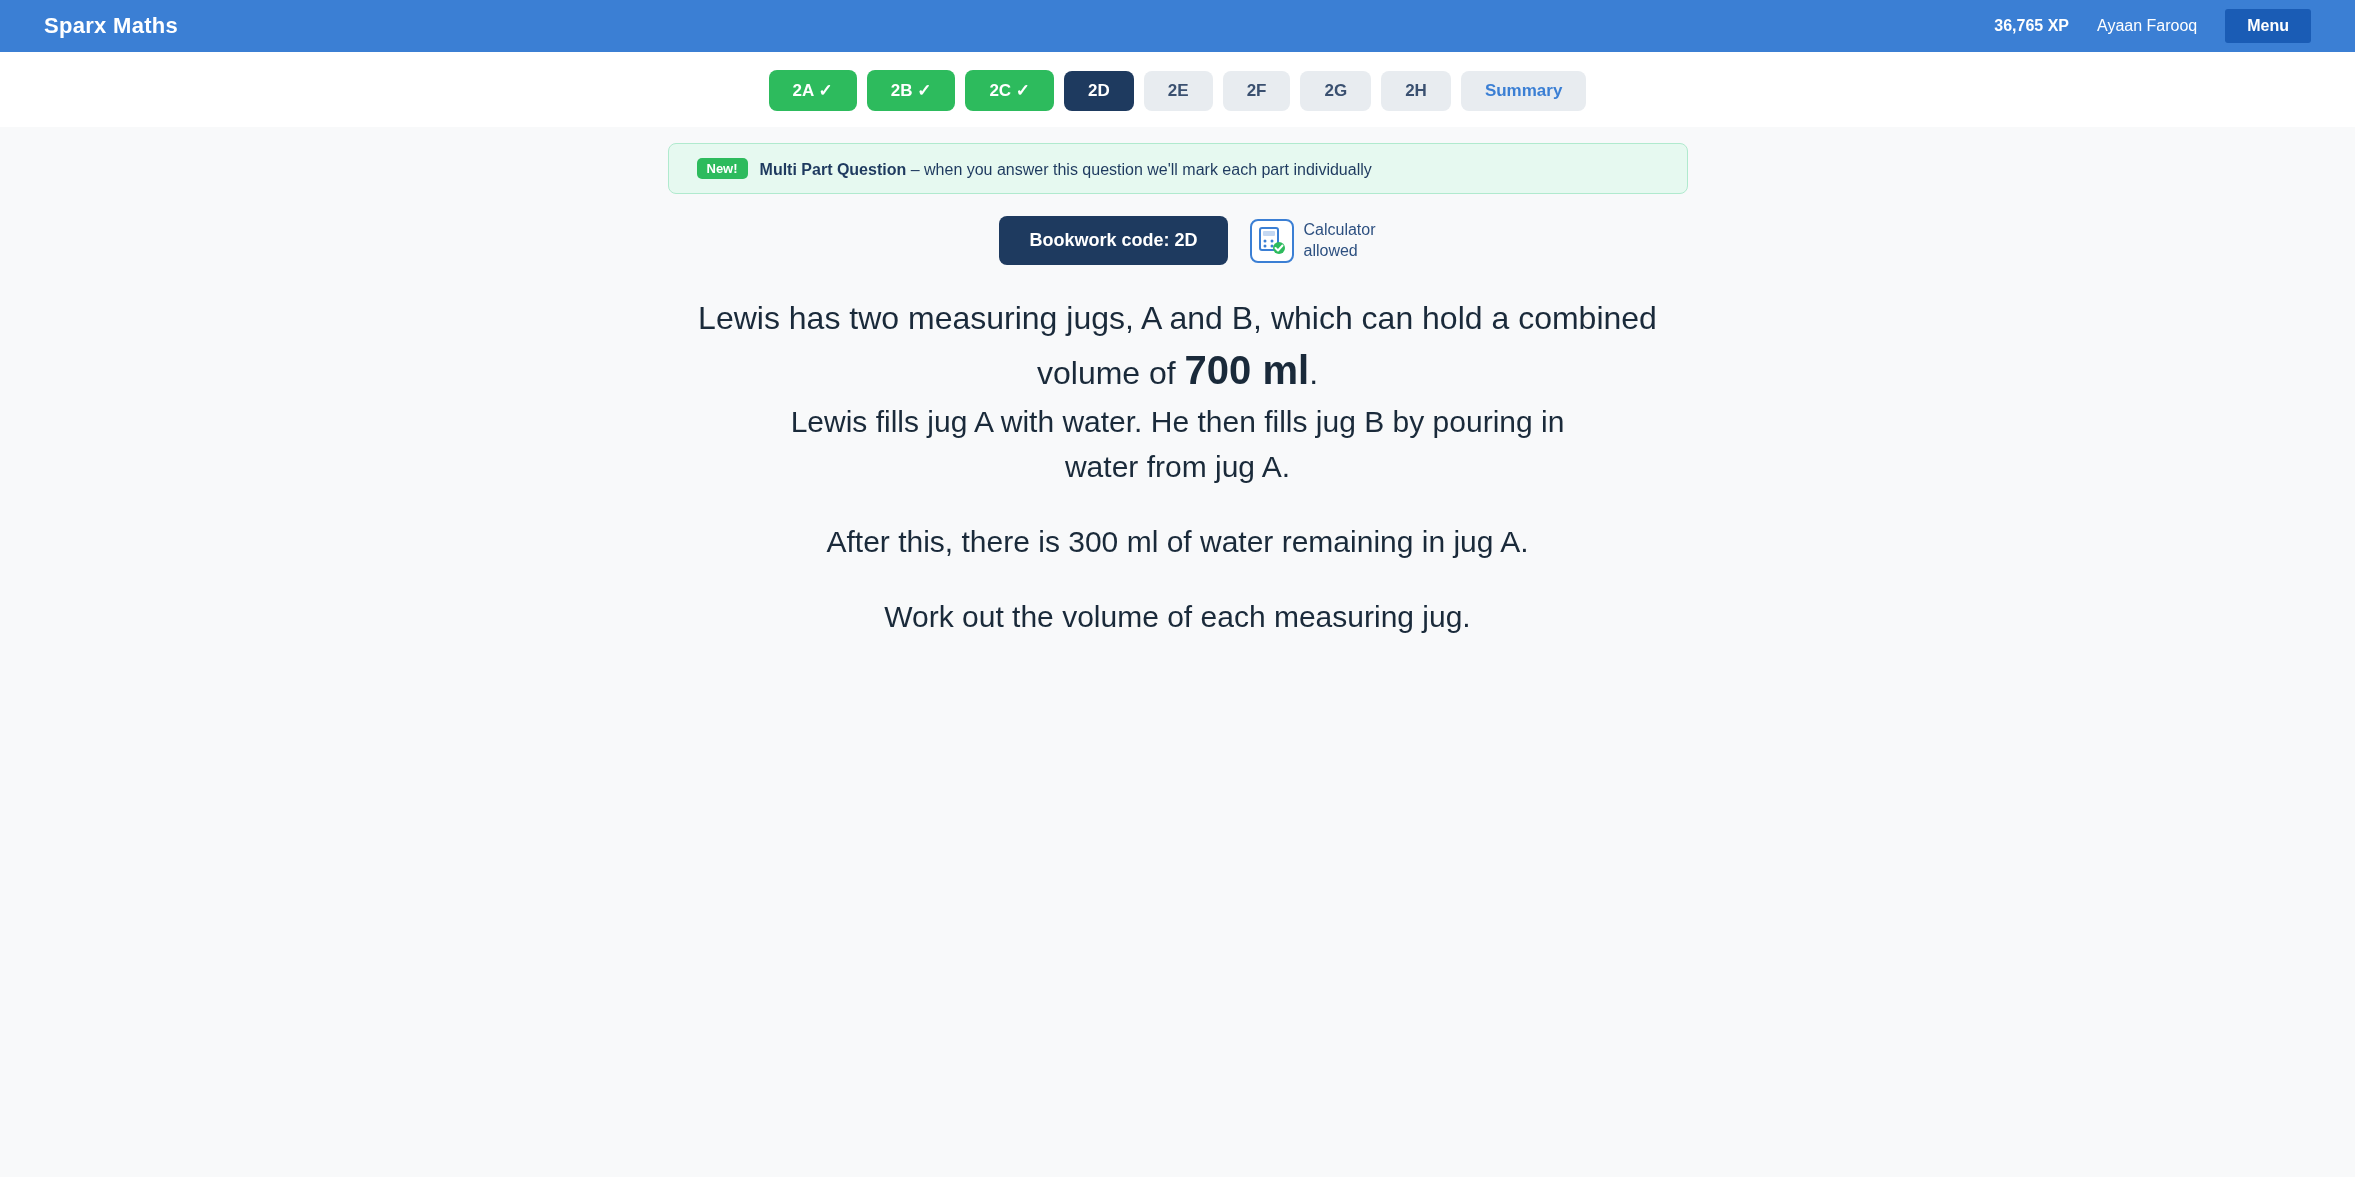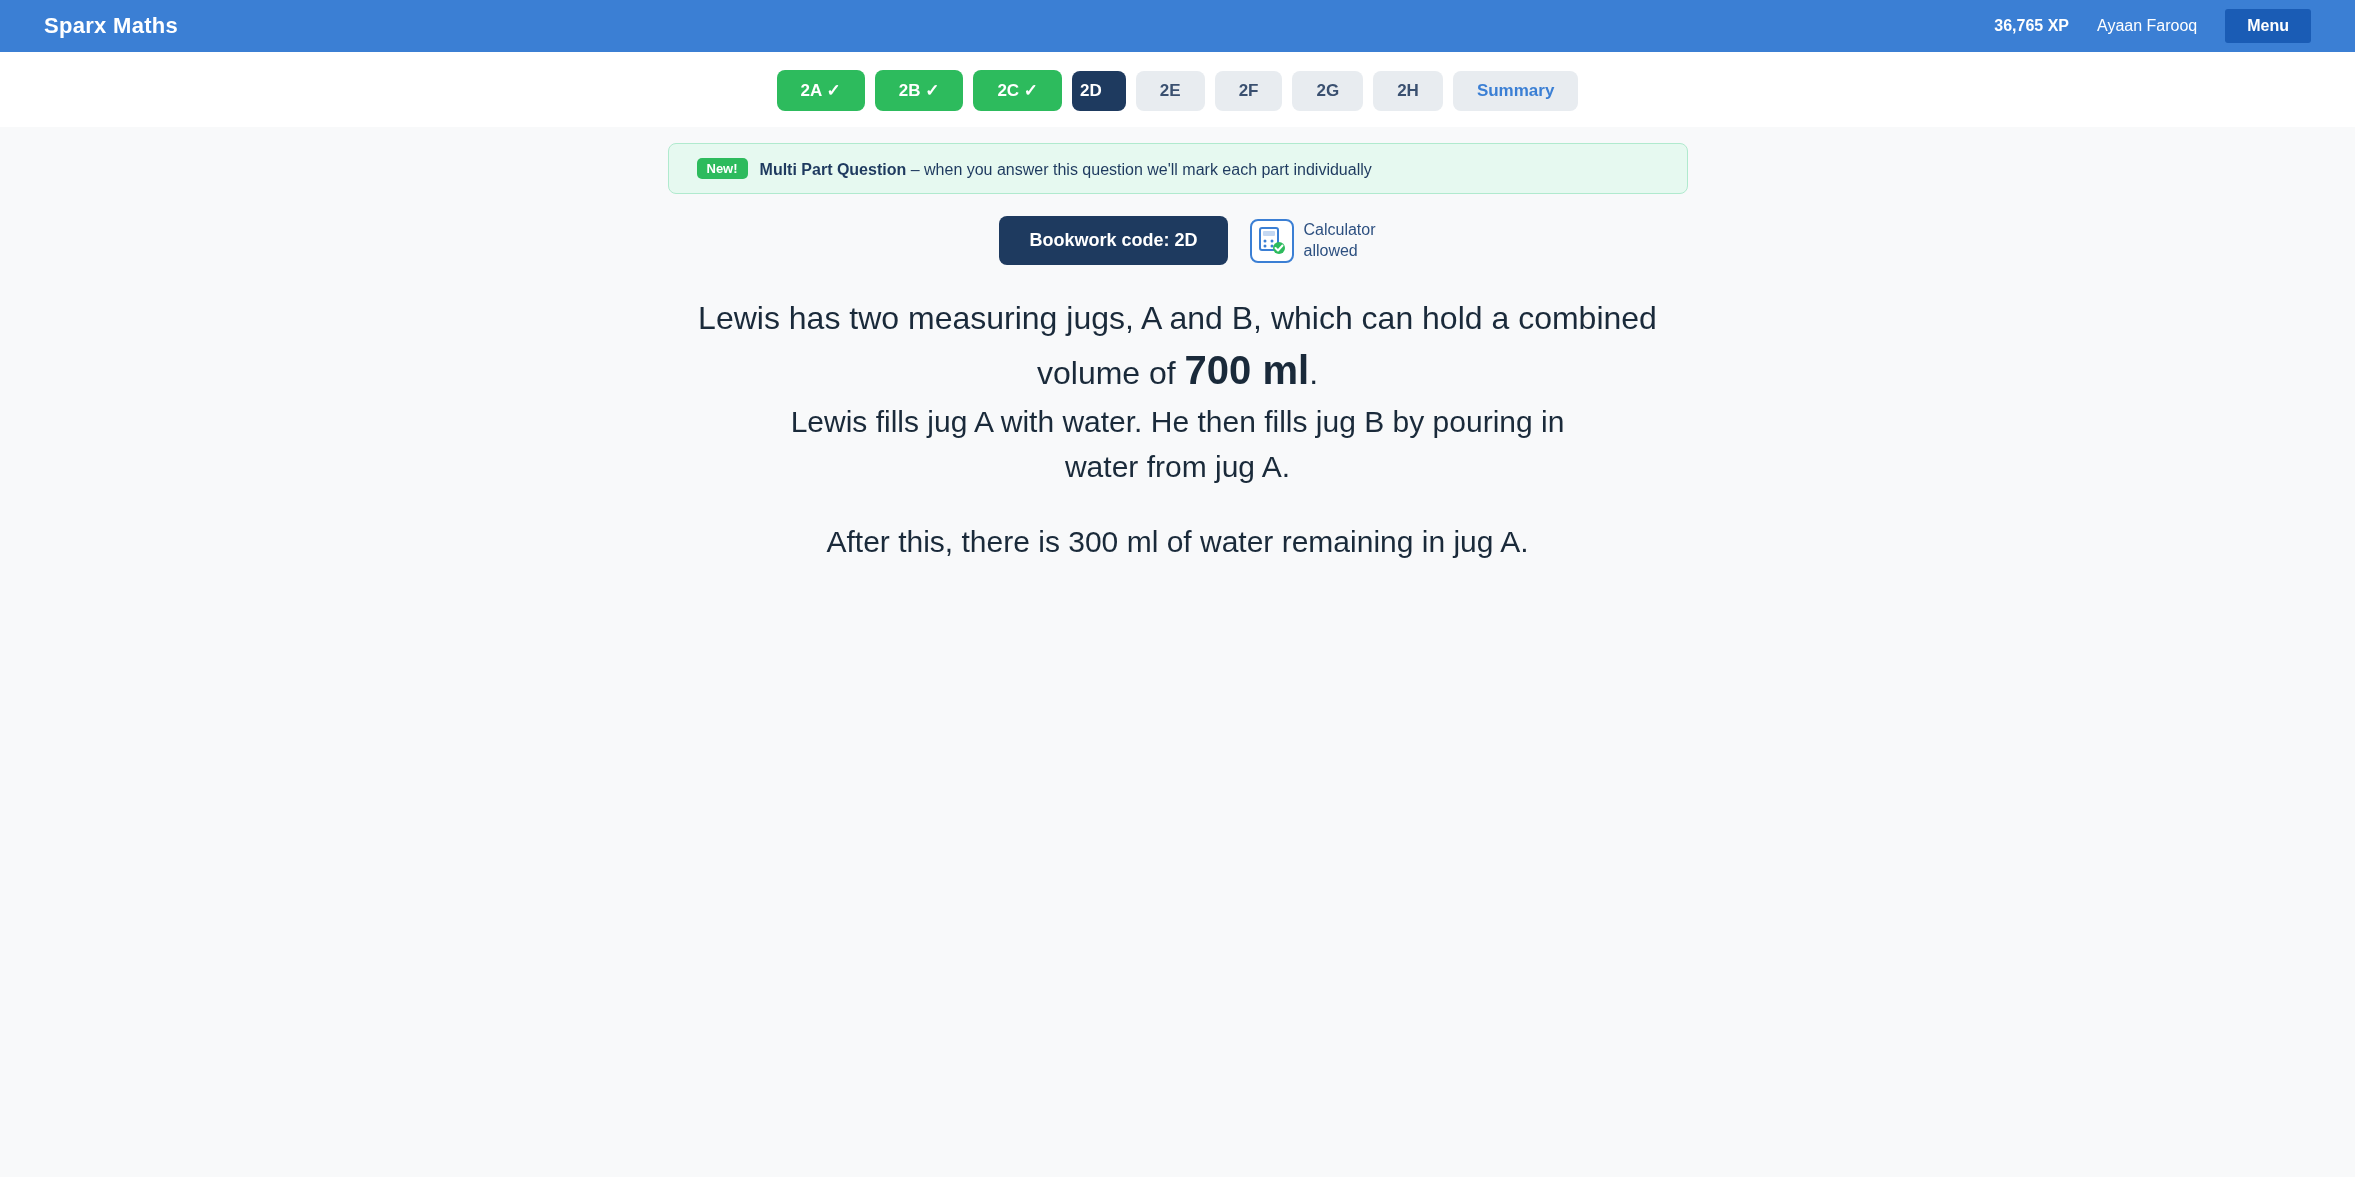--- a/index.html
+++ b/index.html
@@ -78,21 +78,20 @@
     }
 
     .tab-completed {
       background: #2dbb5d;
       color: white;
     }
 
     .tab-active {
       background: #1e3a5f;
       color: white;
-      padding-left: 8px;
     }
 
     .tab-inactive {
       background: #e8ecf0;
       color: #3a5070;
     }
 
     .tab-summary {
       background: #e8ecf0;
       color: #3b7fd4;
@@ -295,14 +294,17 @@
 
   <p class="question-para2">
     <span>Lewis fills jug A with water. He then fills jug B by pouring in</span><br>
     <span>water from jug A.</span>
   </p>
 
   <p class="question-para2">
     <span>After this, there is </span><span class="highlight-num">300 ml</span><span> of water remaining in jug A.</span>
   </p>
 
+  <p class="question-para3">
+    <span>Work out the volume of each measuring jug.</span>
+  </p>
 
 </div>
 
 </body></html>

